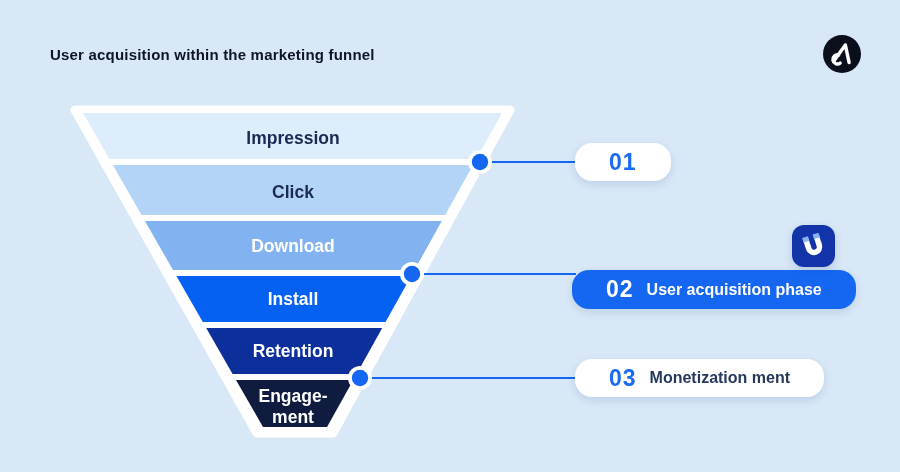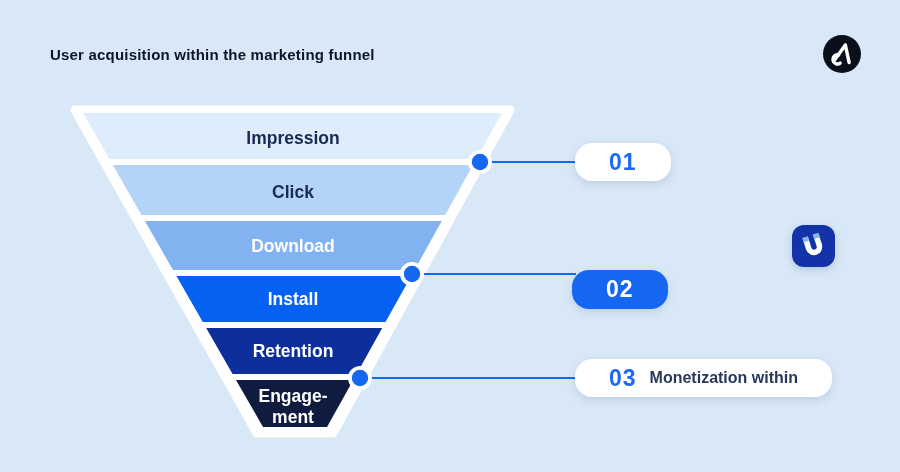--- a/index.html
+++ b/index.html
@@ -90,28 +90,29 @@
              M16.5 21 a4.8 4.8 0 1 0 1.5 8.5" fill="none" stroke="#ffffff" stroke-width="3.6" stroke-linecap="round" stroke-linejoin="round"></path>
   </svg>
 </div>
 
 <div class="phase-box light" id="box-1">
   <span class="phase-number">01</span>
 </div>
 
 <div class="phase-box primary" id="box-2">
   <span class="phase-number">02</span>
+  <span class="phase-label">User acquisition phase</span>
 </div>
 
 <div class="badge">
   <svg width="34" height="34" viewBox="0 0 40 40">
     <g transform="rotate(-18 20 21)">
       <path d="M13.5 10 L13.5 21 a6.5 6.5 0 0 0 13 0 L26.5 10" fill="none" stroke="#ffffff" stroke-width="6.6"></path>
       <rect x="9.9" y="6.8" width="7.2" height="5.6" fill="#8ab4f0"></rect>
       <rect x="22.9" y="6.8" width="7.2" height="5.6" fill="#8ab4f0"></rect>
     </g>
   </svg>
 </div>
 
 <div class="phase-box light" id="box-3">
   <span class="phase-number">03</span>
-  <span class="phase-label">Monetization within</span>
+  <span class="phase-label">Monetization ment</span>
 </div>
 
 </body></html>

